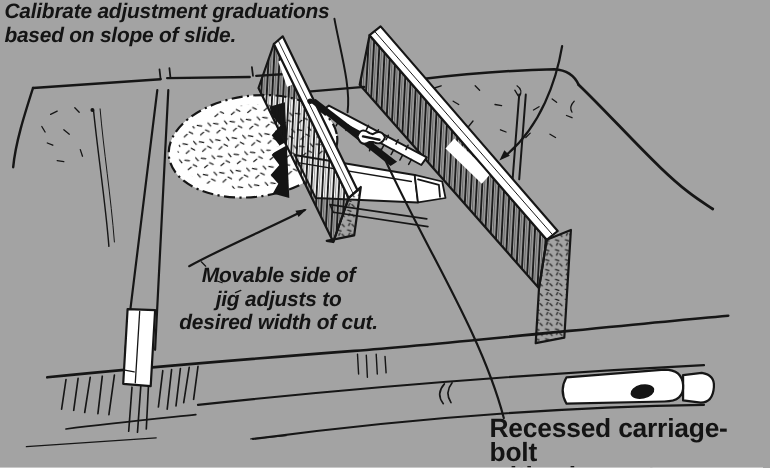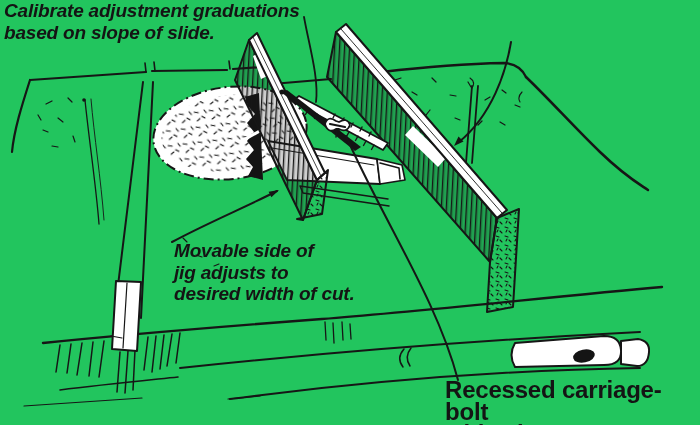--- a/index.html
+++ b/index.html
@@ -1,16 +1,16 @@
 <!DOCTYPE html>
 <html><head>
 <meta charset="utf-8">
 <style>
   html,body{margin:0;padding:0;background:#e8e8e8;}
-  .stage{position:relative;width:700px;height:425px;background:#22c55e;overflow:hidden;
+  .stage{position:relative;width:700px;height:425px;background:#a3a3a3;overflow:hidden;
          font-family:"Liberation Sans","DejaVu Sans",sans-serif;}
   .stage svg{position:absolute;left:0;top:0;}
   .lbl{position:absolute;white-space:pre-line;color:#141414;
        font-weight:bold;font-style:italic;font-size:19px;line-height:21.5px;letter-spacing:-0.2px;z-index:2;}
   .lbl.upright{font-style:normal;font-size:24px;line-height:22px;}
   .s{stroke:#161616;fill:none;stroke-linecap:round;stroke-linejoin:round;}
   .w{fill:#ffffff;stroke:#161616;stroke-linejoin:round;}
   .ink{fill:#141414;stroke:none;}
 </style>
 </head>
@@ -135,20 +135,20 @@
     <path class="s" stroke-width="2" d="M172,242 C205,224 248,206 277,191"></path>
     <polygon class="ink" points="279,190 271.4,197.3 268.6,191.7"></polygon>
     <path class="s" stroke-width="2" d="M346,136 C383,220 437,300 458,380"></path>
   </g>
 </svg>
 
 <div class="lbl" style="left:4px;top:0px;">Calibrate adjustment graduations
 based on slope of slide.</div>
 
 
-<div class="lbl" style="left:174px;top:240px;">Movable side of
+<div class="lbl" style="left:163px;top:240px;text-align:center;">Movable side of
 jig adjusts to
 desired width of cut.</div>
 
 <div class="lbl upright" style="left:445px;top:379px;">Recessed carriage-bolt
 with wing nut</div>
 
 </div>
 
 </body></html>

